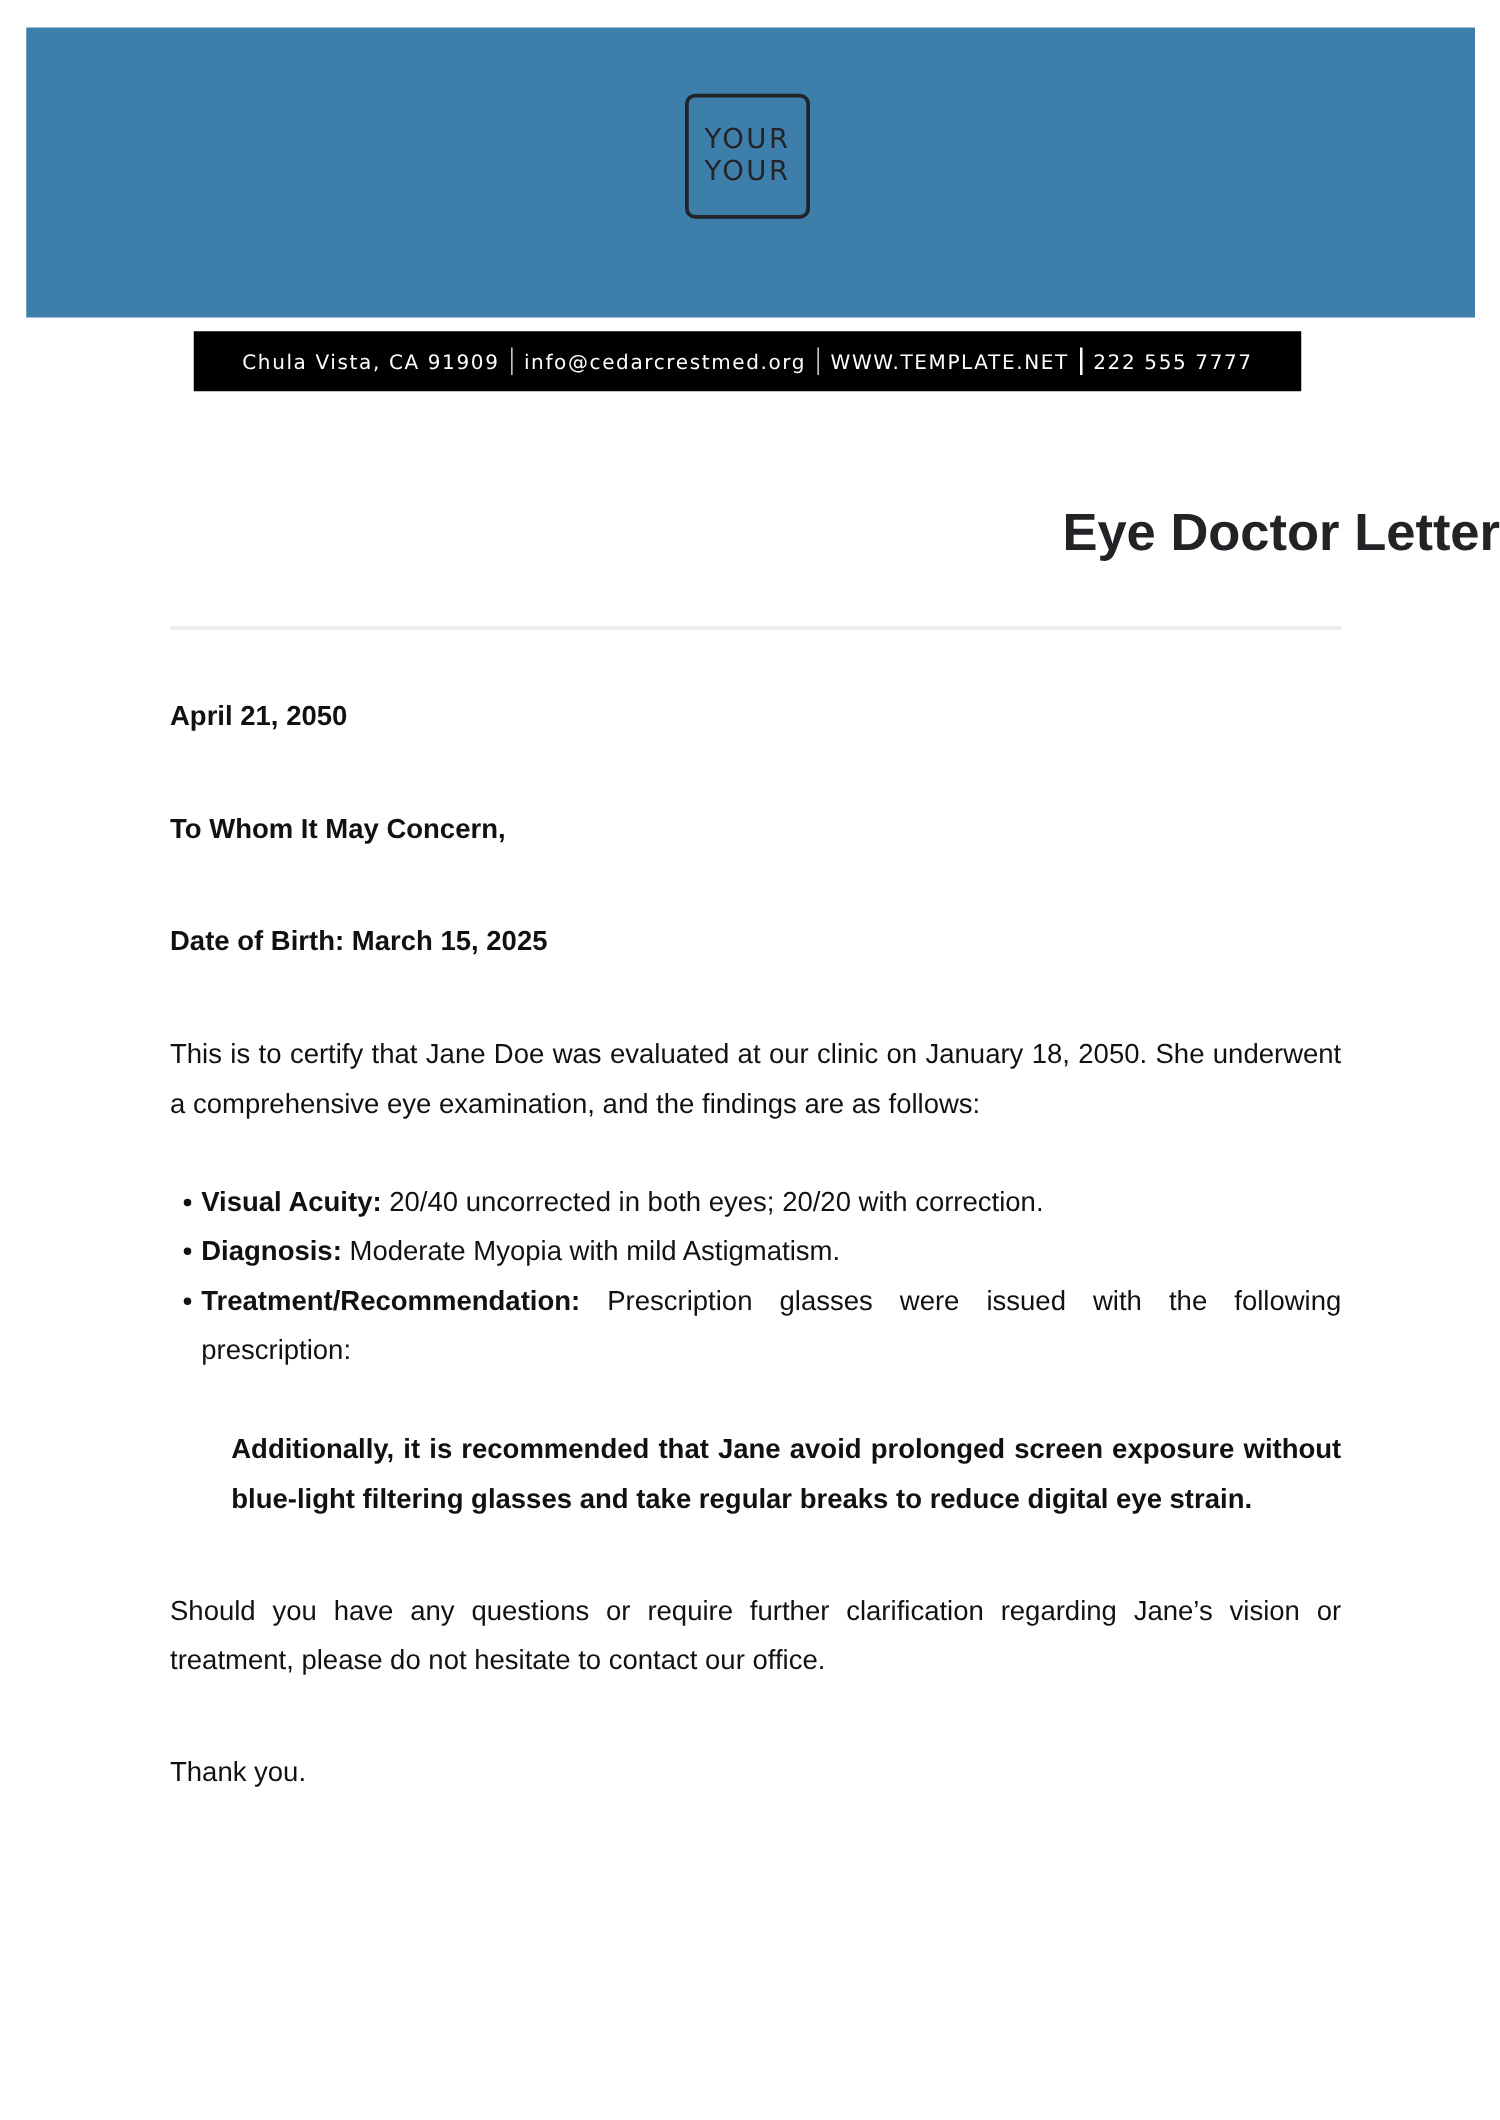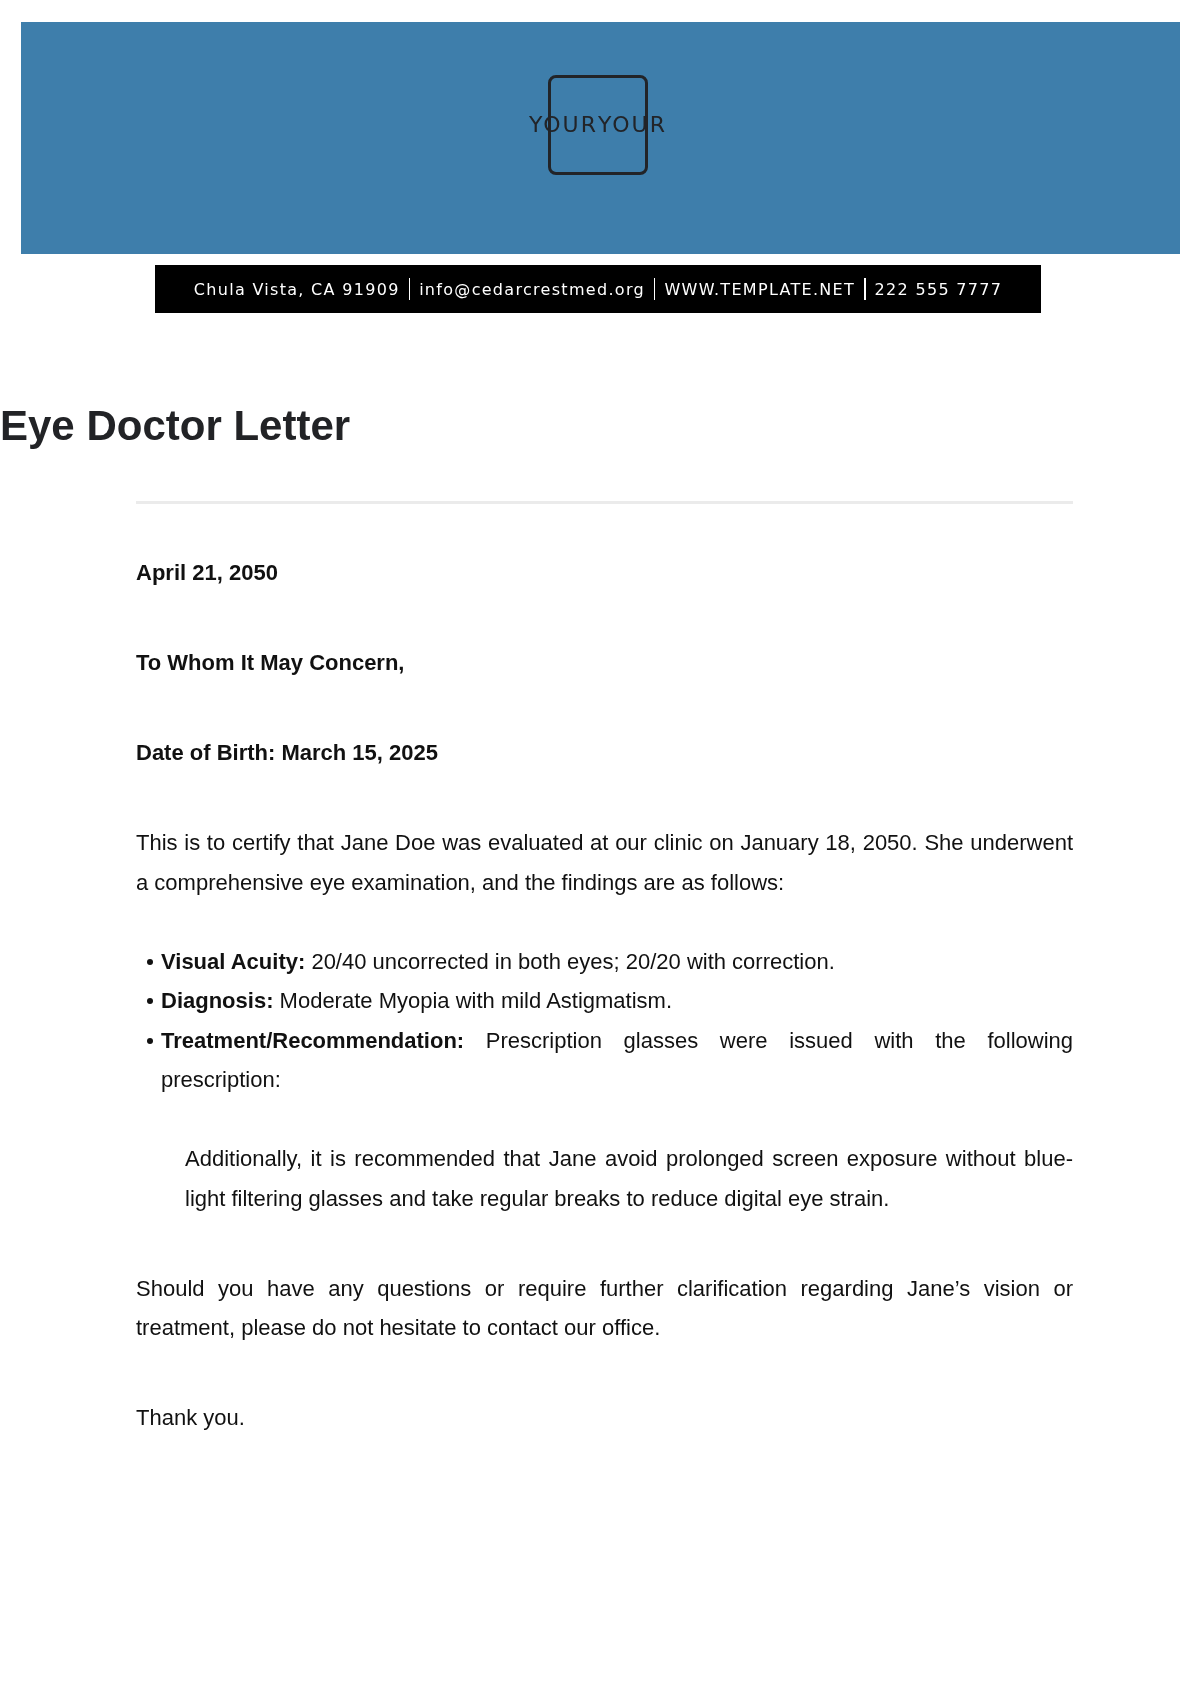--- a/index.html
+++ b/index.html
@@ -26,21 +26,21 @@
     .logo-box {
       position: absolute;
       left: 548px;
       top: 75px;
       width: 100px;
       height: 100px;
       border: 3px solid #222428;
       border-radius: 8px;
       box-sizing: border-box;
       display: flex;
-      flex-direction: row;
+      flex-direction: column;
       align-items: center;
       justify-content: center;
     }
     .logo-line {
       font-family: "DejaVu Sans", sans-serif;
       font-size: 22px;
       line-height: 26px;
       letter-spacing: 2px;
       color: #222428;
       text-align: center;
@@ -68,21 +68,21 @@
       height: 22px;
       background: #ffffff;
       margin: 0 9px;
       vertical-align: middle;
     }
     .title {
       position: absolute;
       left: 0;
       top: 398px;
       width: 1200px;
-      text-align: left;
+      text-align: right;
       font-size: 42px;
       font-weight: bold;
       color: #222326;
       line-height: 56px;
     }
     .divider {
       position: absolute;
       left: 136px;
       top: 501px;
       width: 937px;
@@ -140,20 +140,21 @@
       left: -13px;
       top: 17px;
       width: 6px;
       height: 6px;
       border-radius: 50%;
       background: #111111;
     }
     .rx-note {
       padding-left: 49px;
       text-align: justify;
+      font-weight: bold;
     }
     .label { font-weight: bold; }
   </style>
 </head>
 <body>
 
 <div class="header-band"></div>
 
 <div class="logo-box">
   <div class="logo-line">YOUR</div>

